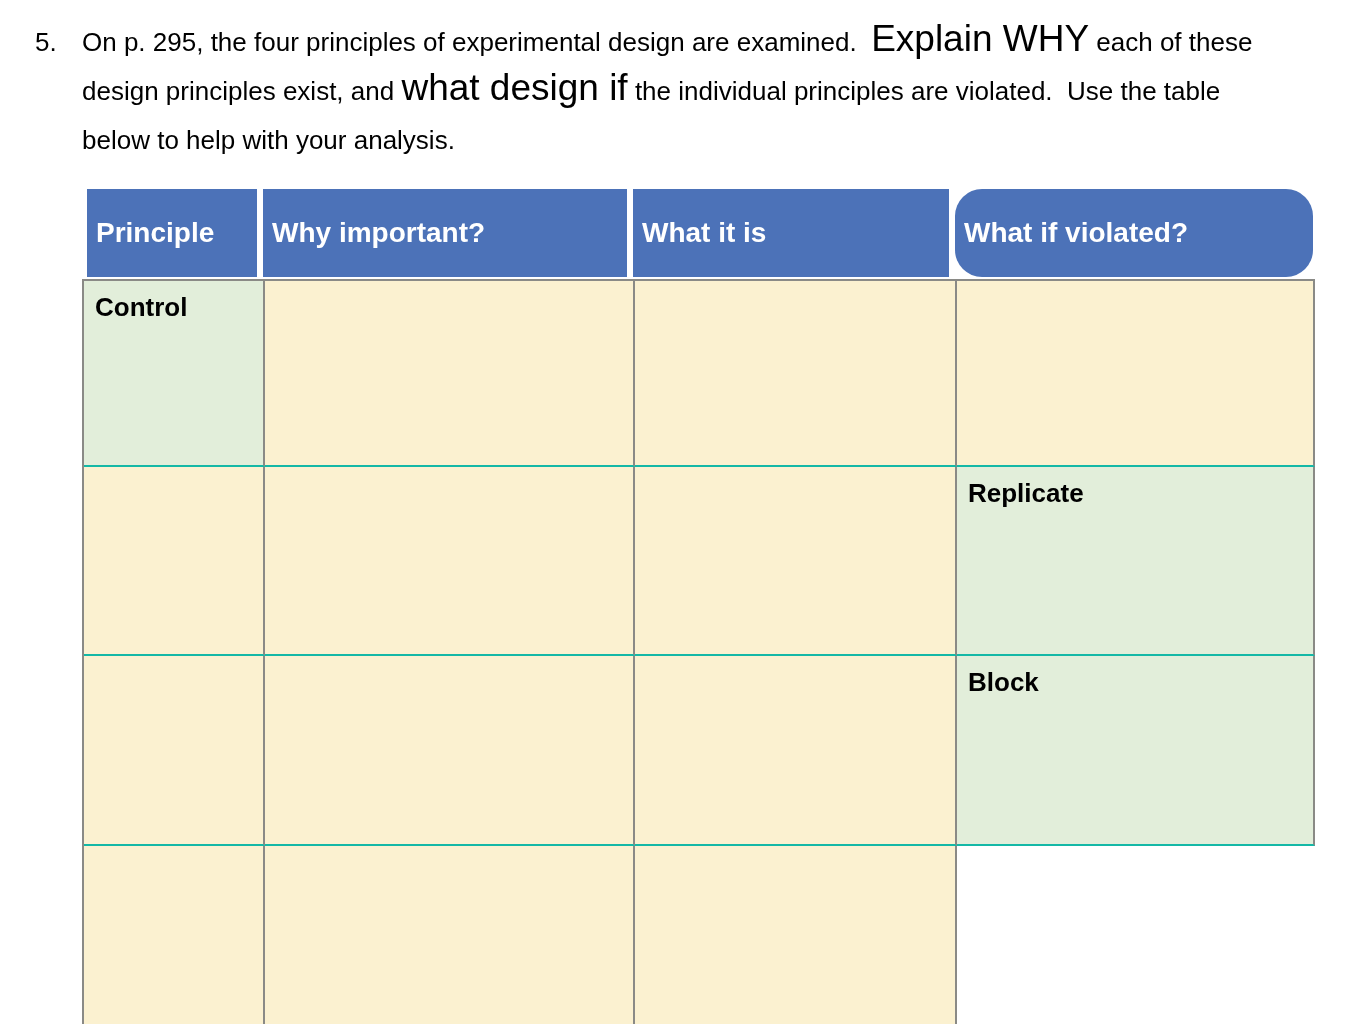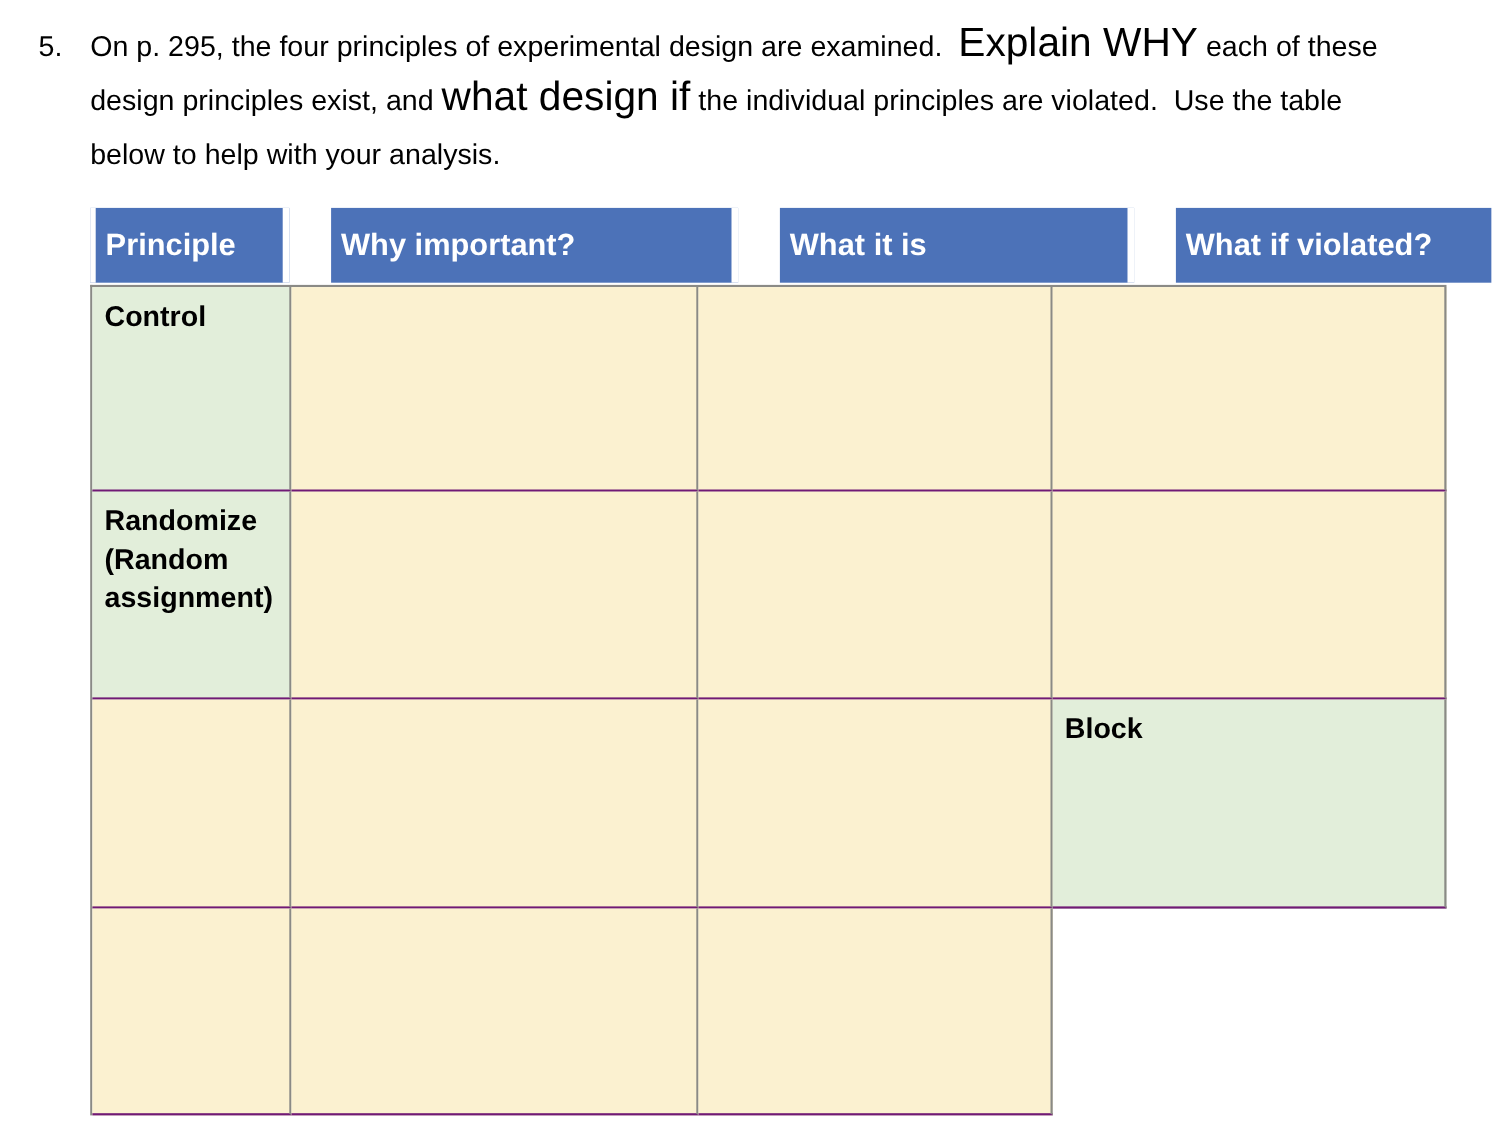--- a/index.html
+++ b/index.html
@@ -39,47 +39,46 @@
   }
 
   
   .tbl {
     margin: 24px 0 0 82px;
     width: 1233px;
   }
   .tbl-header {
     display: grid;
     grid-template-columns: 181px 370px 322px 358px;
-    height: 68px;
-    gap: 38px;
+    height: 88px;
   }
   .th {
     background: #4C72B8;
     color: #ffffff;
     font-size: 28px;
     font-weight: bold;
     display: flex;
     align-items: center;
     padding-left: 9px;
     border-right: 6px solid #ffffff;
   }
   .th:first-child { border-left: 5px solid #ffffff; }
-  .th:last-child  { border-right: none; }
+  .th:last-child  { border-right: none; border-radius: 27px; }
 
   .tbl-body {
     display: grid;
     grid-template-columns: 181px 370px 322px 358px;
     grid-template-rows: 186px 189px 190px 188px;
     margin-top: 2px;
     border-left: 2px solid #8a8a86;
     border-top: 2px solid #8a8a86;
   }
   .td {
     border-right: 2px solid #8a8a86;
-    border-bottom: 2px solid #701a75;
+    border-bottom: 2px solid #14b8a6;
     background: #FBF1D0;
   }
   .td.label {
     background: #E2EEDA;
     font-size: 26px;
     font-weight: bold;
     line-height: 35px;
     padding: 9px 10px 0 11px;
   }
 </style>
@@ -102,25 +101,25 @@
       <div class="th">What if violated?</div>
     </div>
 
     <div class="tbl-body">
 
       <div class="td label">Control</div>
       <div class="td"></div>
       <div class="td"></div>
       <div class="td"></div>
 
-      <div class="td label">Randomize (Random assignment)</div>
       <div class="td"></div>
       <div class="td"></div>
       <div class="td"></div>
 
+      <div class="td label">Replicate</div>
       <div class="td"></div>
       <div class="td"></div>
       <div class="td"></div>
 
       <div class="td label">Block</div>
       <div class="td"></div>
       <div class="td"></div>
       <div class="td"></div>
 
     </div>

